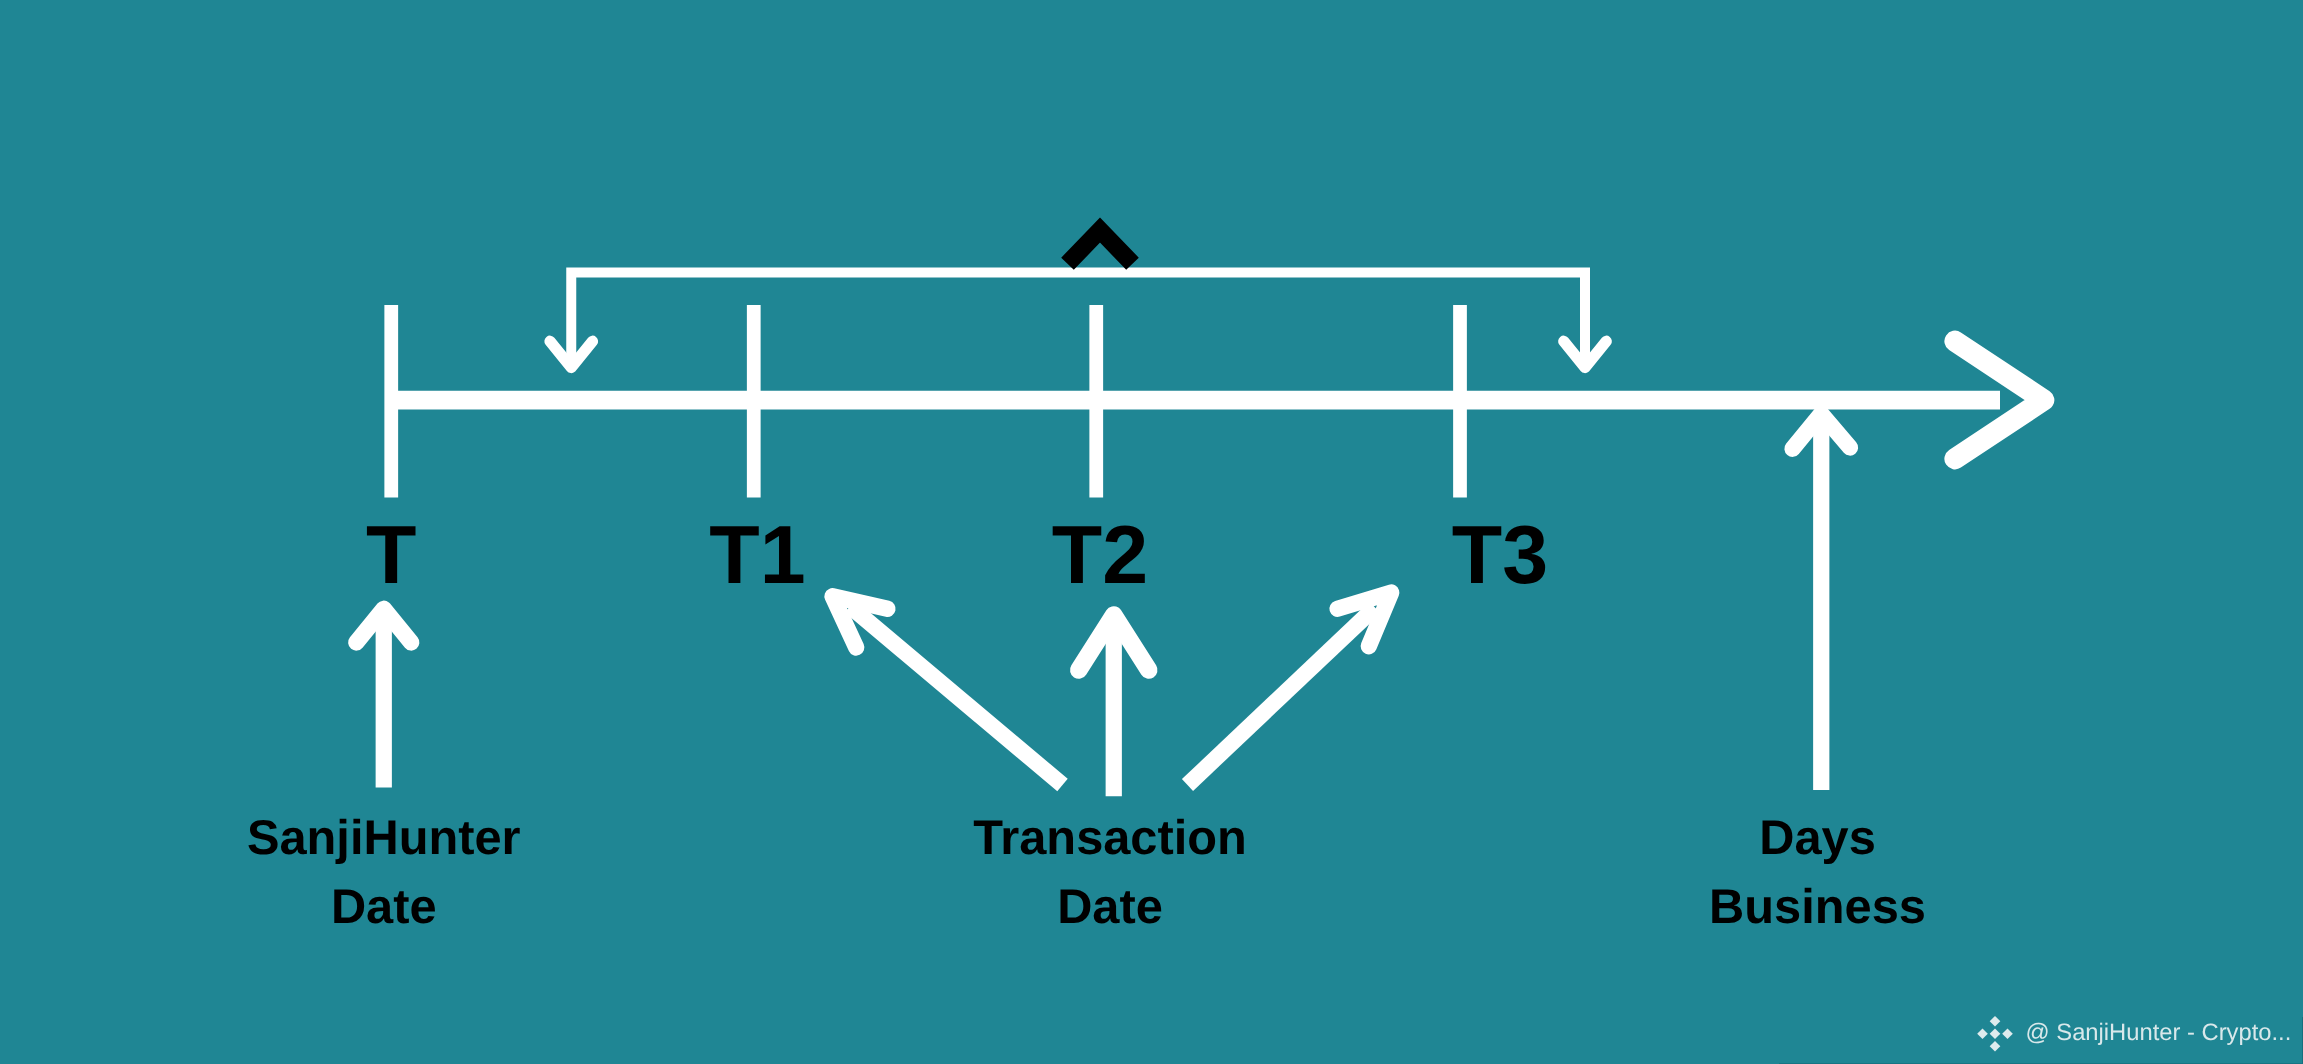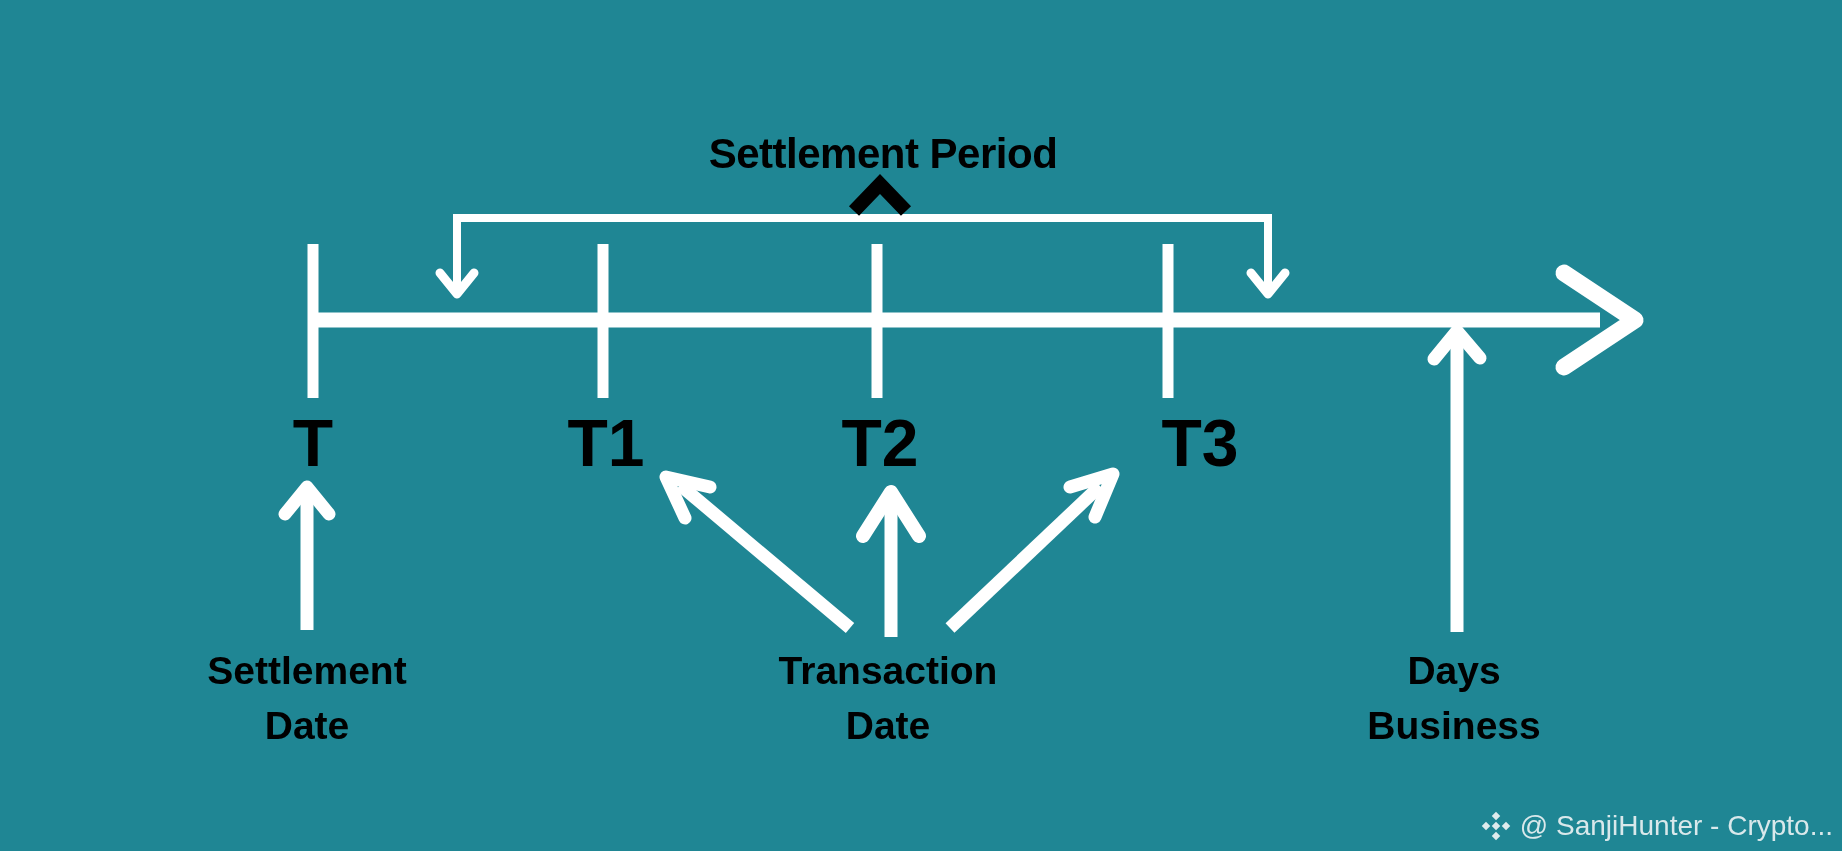--- a/index.html
+++ b/index.html
@@ -47,21 +47,21 @@
     line-height: 55px;
   }
   .watermark {
     position: absolute;
     right: 9px;
     bottom: 9px;
     display: flex;
     align-items: center;
     gap: 9px;
     color: rgba(233, 241, 242, 0.92);
-    font-size: 28px;
+    font-size: 19px;
     font-weight: normal;
   }
   .watermark svg {
     display: block;
     opacity: 0.95;
   }
 </style>
 </head>
 <body>
 
@@ -122,29 +122,28 @@
         <line x1="1457" y1="333" x2="1457" y2="632" stroke-width="13"></line>
         <polyline points="1434,359 1457,331 1480,358" stroke-width="13" stroke-linecap="round" stroke-linejoin="round"></polyline>
       </g>
     </g>
 
     <g>
       <polyline points="854,211 880,184 906,211" stroke="#000000" stroke-width="14" fill="none" stroke-linejoin="miter"></polyline>
     </g>
   </svg>
 
-  <div class="label diagram-title" style="left:883px">Settlement Period</div>
 
   <div class="label tick-label" style="left:313px">T</div>
   <div class="label tick-label" style="left:606px">T1</div>
   <div class="label tick-label" style="left:880px">T2</div>
   <div class="label tick-label" style="left:1200px">T3</div>
 
   <div class="label caption" style="left:307px">
-    <div>Settlement</div>
+    <div>SanjiHunter</div>
     <div>Date</div>
   </div>
   <div class="label caption" style="left:888px">
     <div>Transaction</div>
     <div>Date</div>
   </div>
   <div class="label caption" style="left:1454px">
     <div>Days</div>
     <div>Business</div>
   </div>

